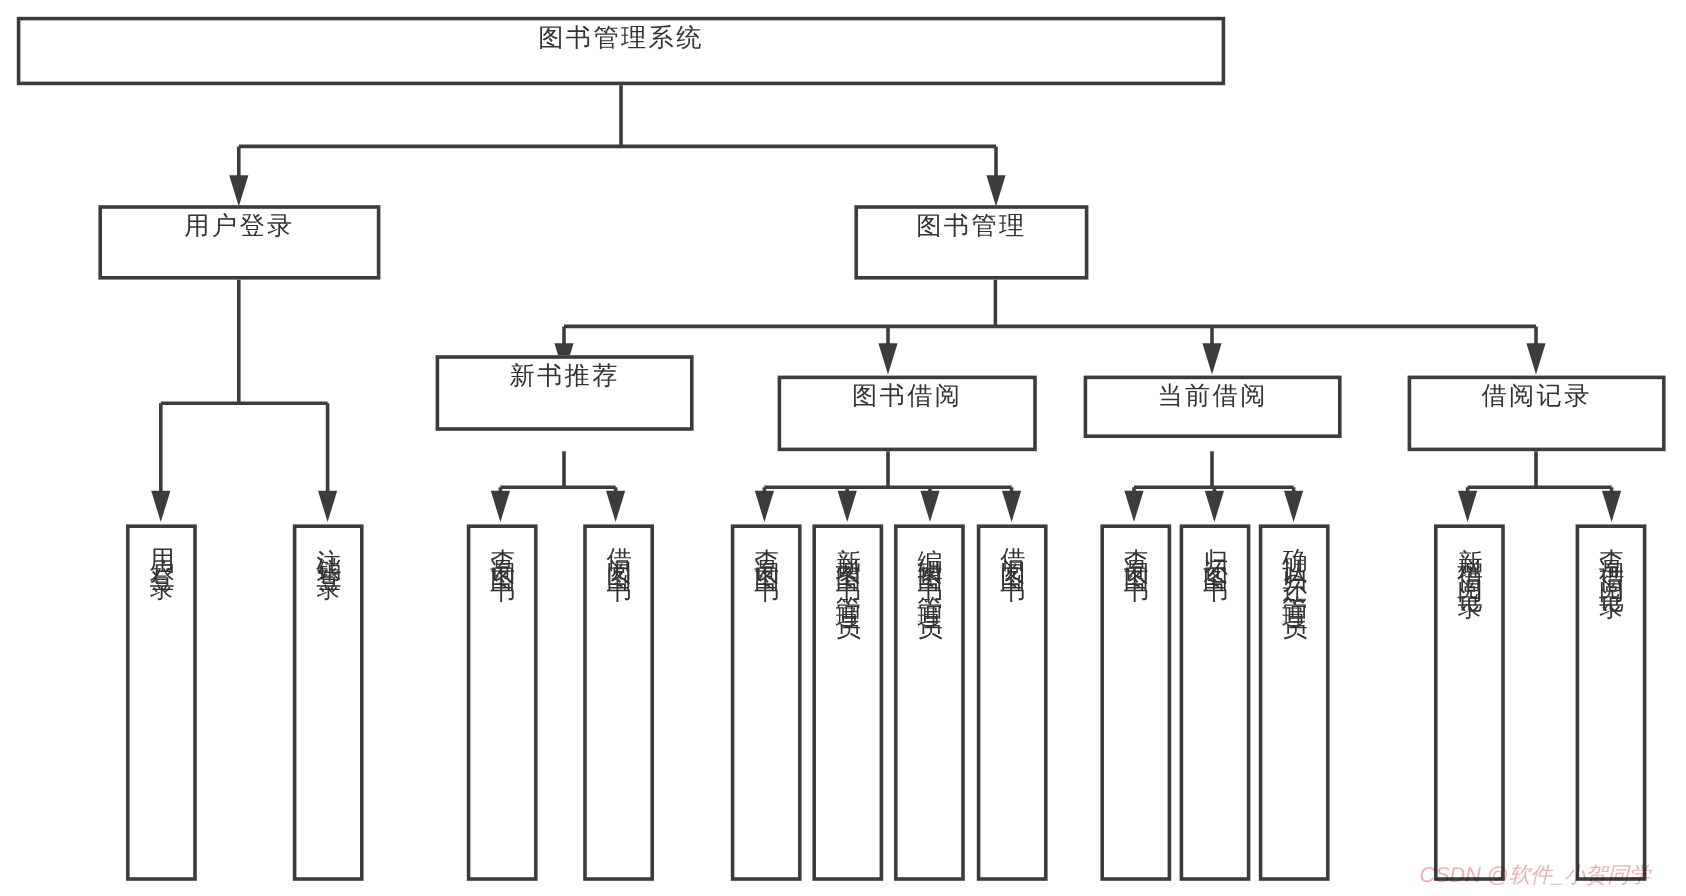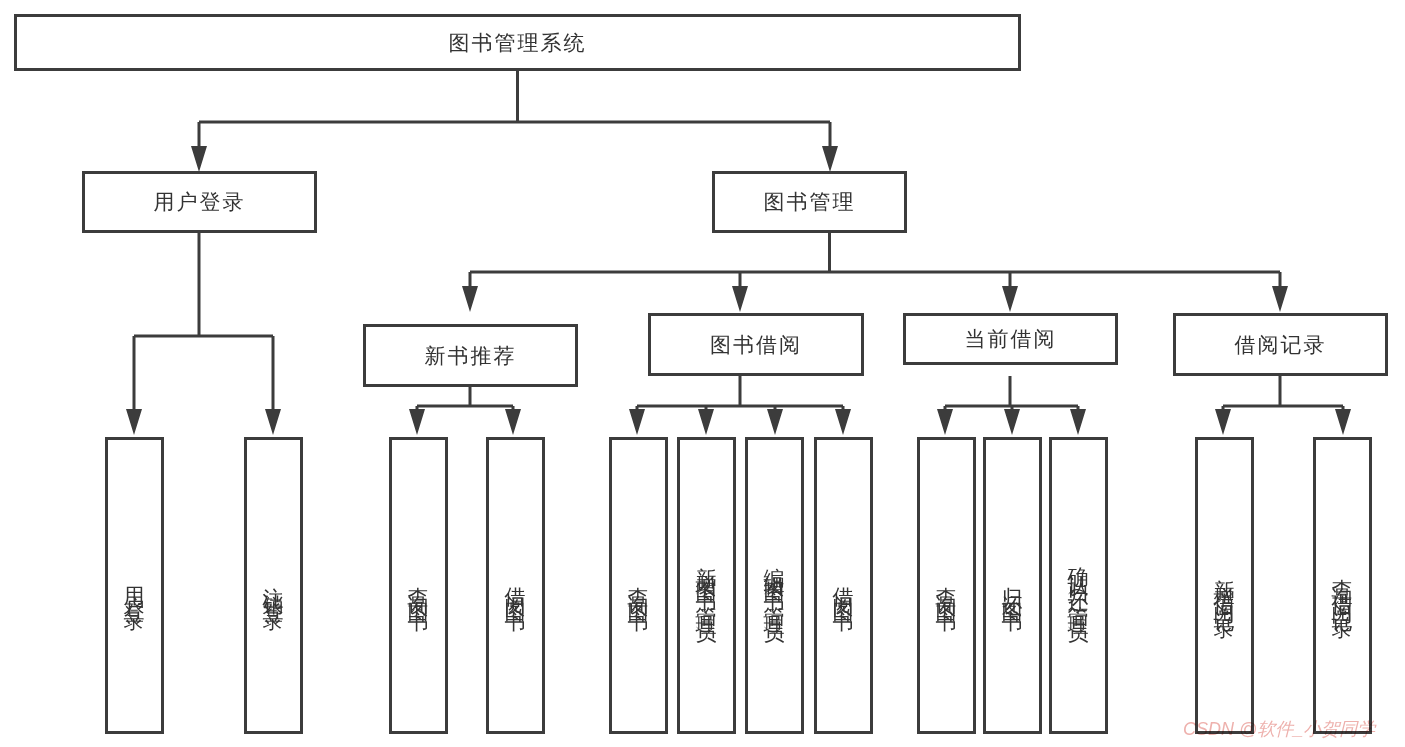--- a/index.html
+++ b/index.html
@@ -20,21 +20,20 @@
     left: 0;
     top: 0;
     z-index: 1;
   }
   .box {
     position: absolute;
     box-sizing: border-box;
     border: 3px solid #3c3c3c;
     background: #ffffff;
     display: flex;
-    align-items: center;
     justify-content: center;
     color: #333333;
     font-size: 21px;
     z-index: 2;
     letter-spacing: 2px;
   }
   .leaf {
     top: 437px;
     height: 297px;
     width: 59px;
@@ -56,21 +55,21 @@
     color: #eeb1ad;
     z-index: 3;
     mix-blend-mode: multiply;
     white-space: nowrap;
     font-style: italic;
   }
   
   #root-box   { left: 14px;  top: 14px;  width: 1007px; height: 57px; }
   #l2-login   { left: 82px;  top: 171px; width: 235px;  height: 62px; }
   #l2-mgmt    { left: 712px; top: 171px; width: 195px;  height: 62px; }
-  #l3-newbook { left: 363px; top: 324px; width: 215px;  height: 63px; }
+  #l3-newbook { left: 363px; top: 296px; width: 215px;  height: 63px; }
   #l3-borrow  { left: 632px; top: 313px; width: 216px;  height: 63px; margin-left: 16px; }
   #l3-current { left: 903px; top: 313px; width: 215px;  height: 52px; }
   #l3-records { left: 1173px;top: 313px; width: 215px;  height: 63px; }
   #leaf-login-0   { left: 105px; }
   #leaf-login-1   { left: 244px; }
   #leaf-newbook-0 { left: 389px; }
   #leaf-newbook-1 { left: 486px; }
   #leaf-borrow-0  { left: 609px; }
   #leaf-borrow-1  { left: 677px; }
   #leaf-borrow-2  { left: 745px; }

